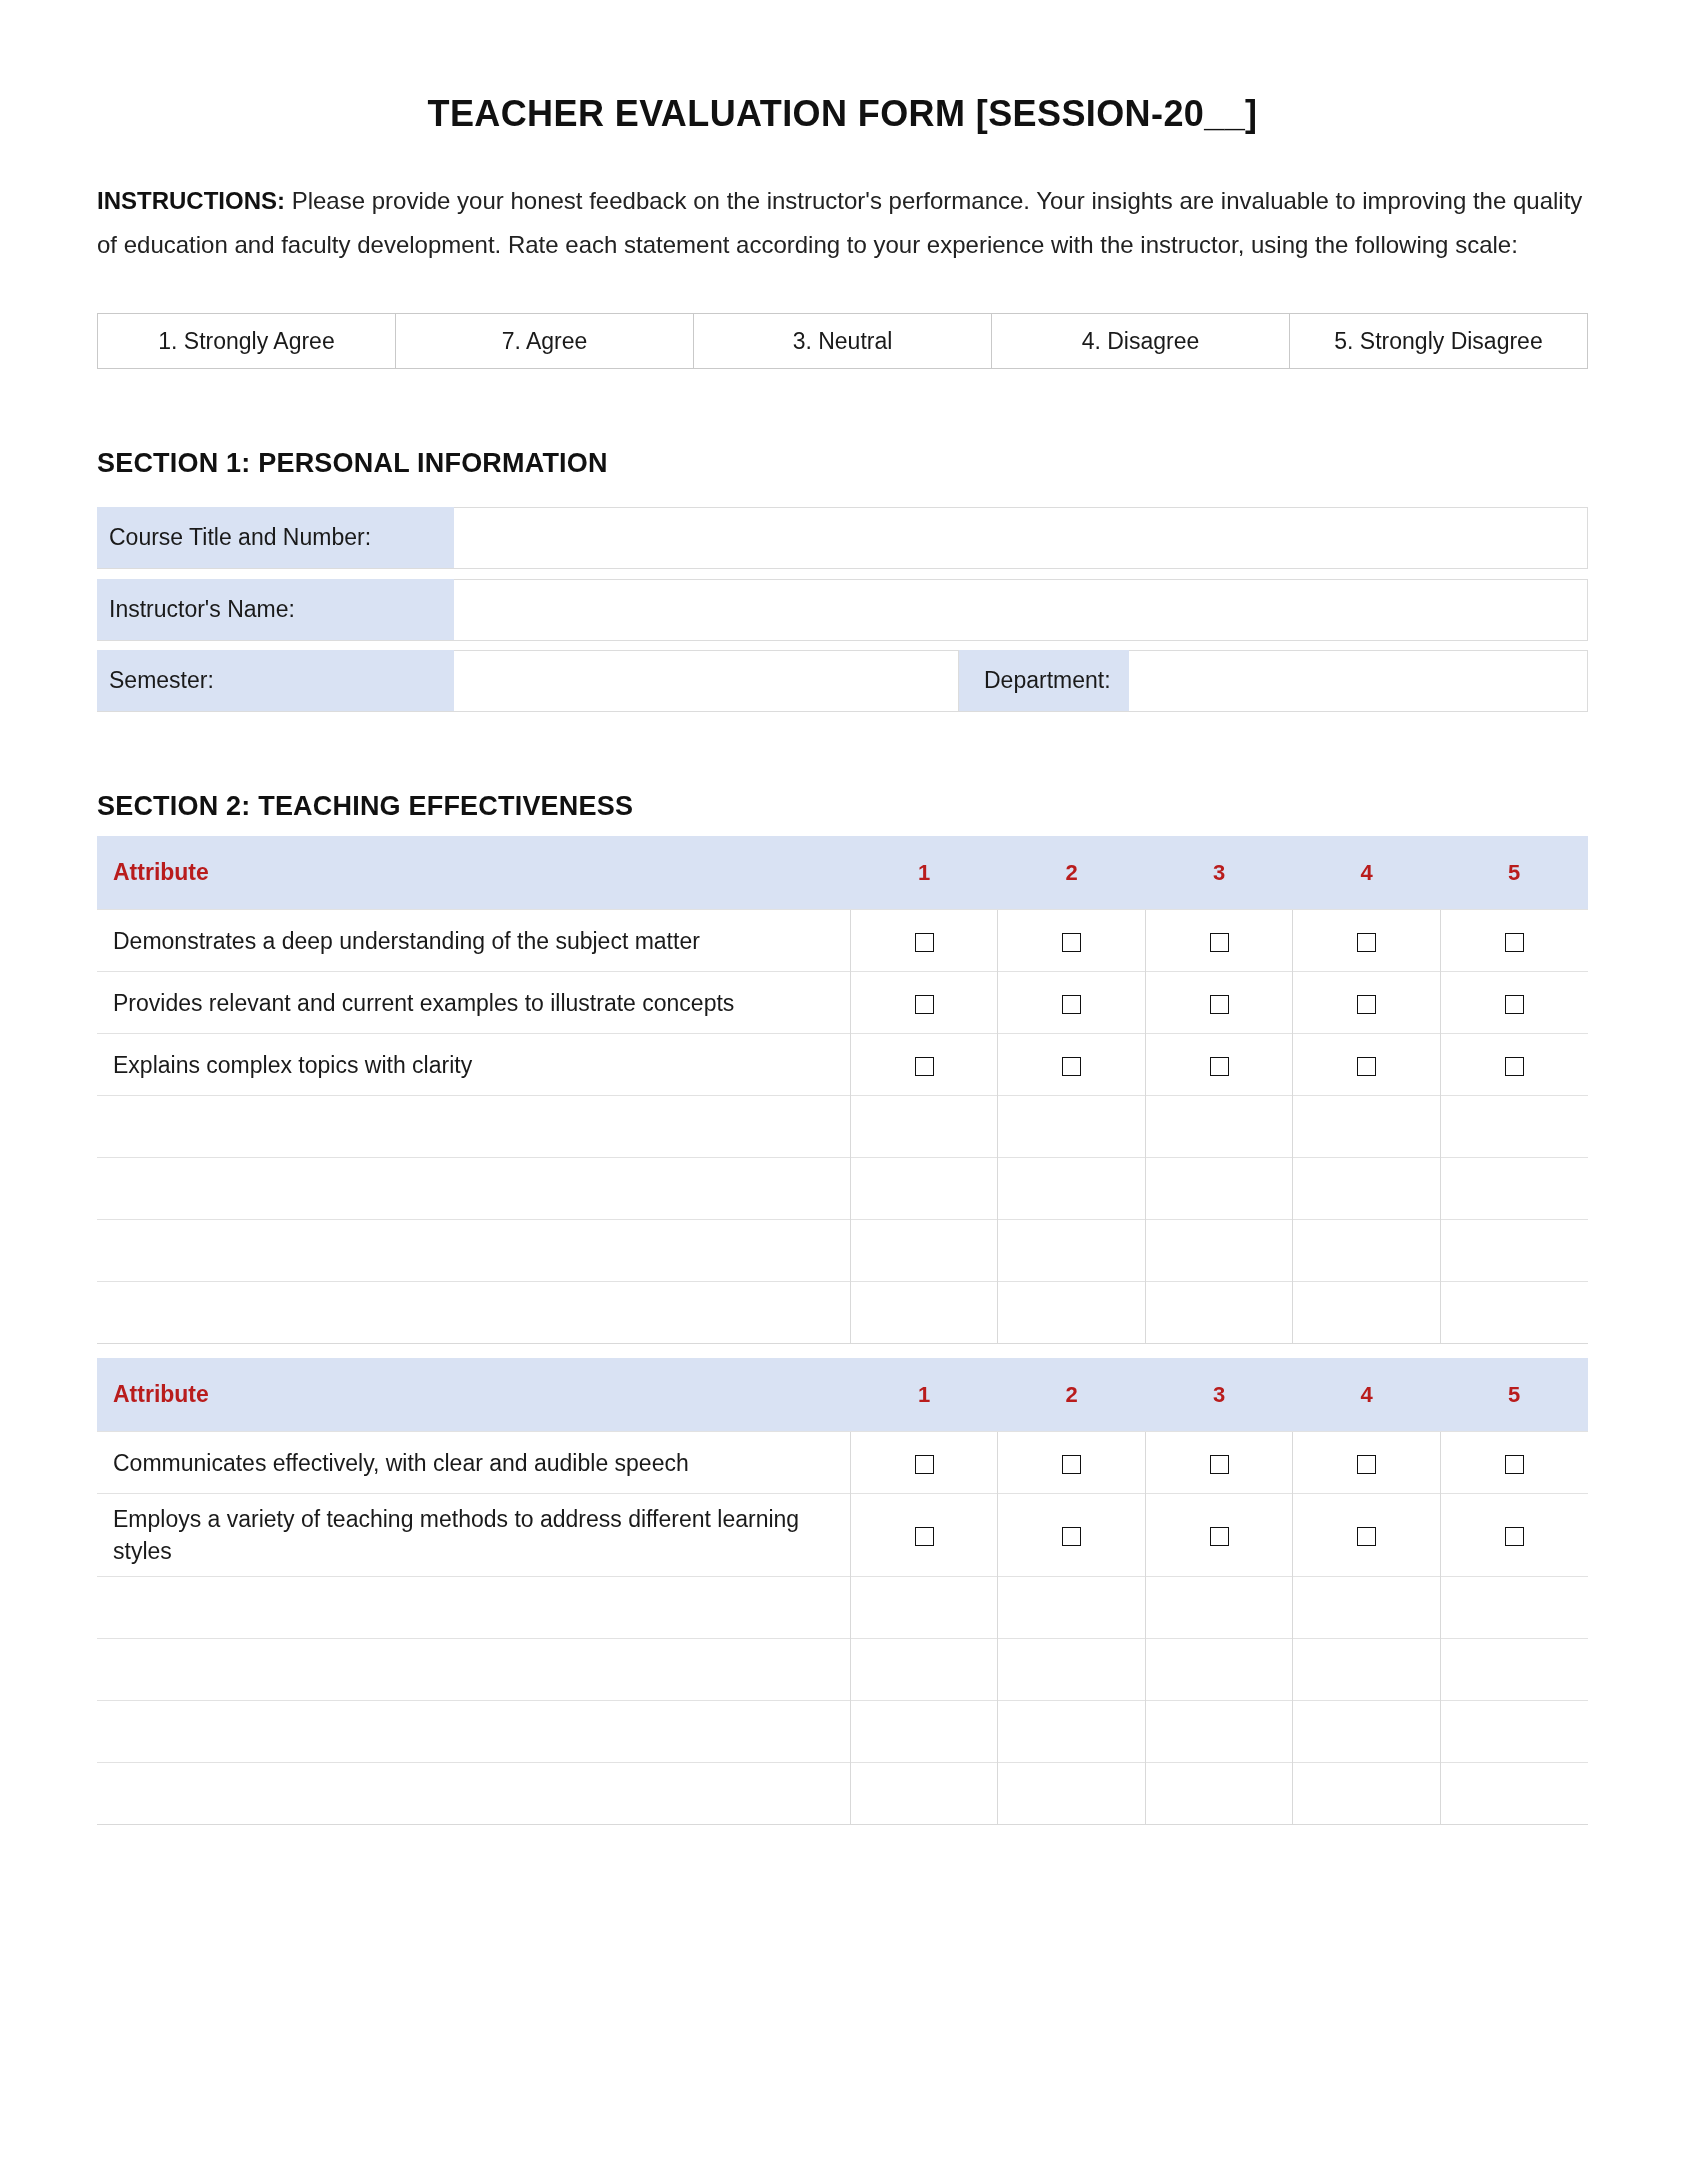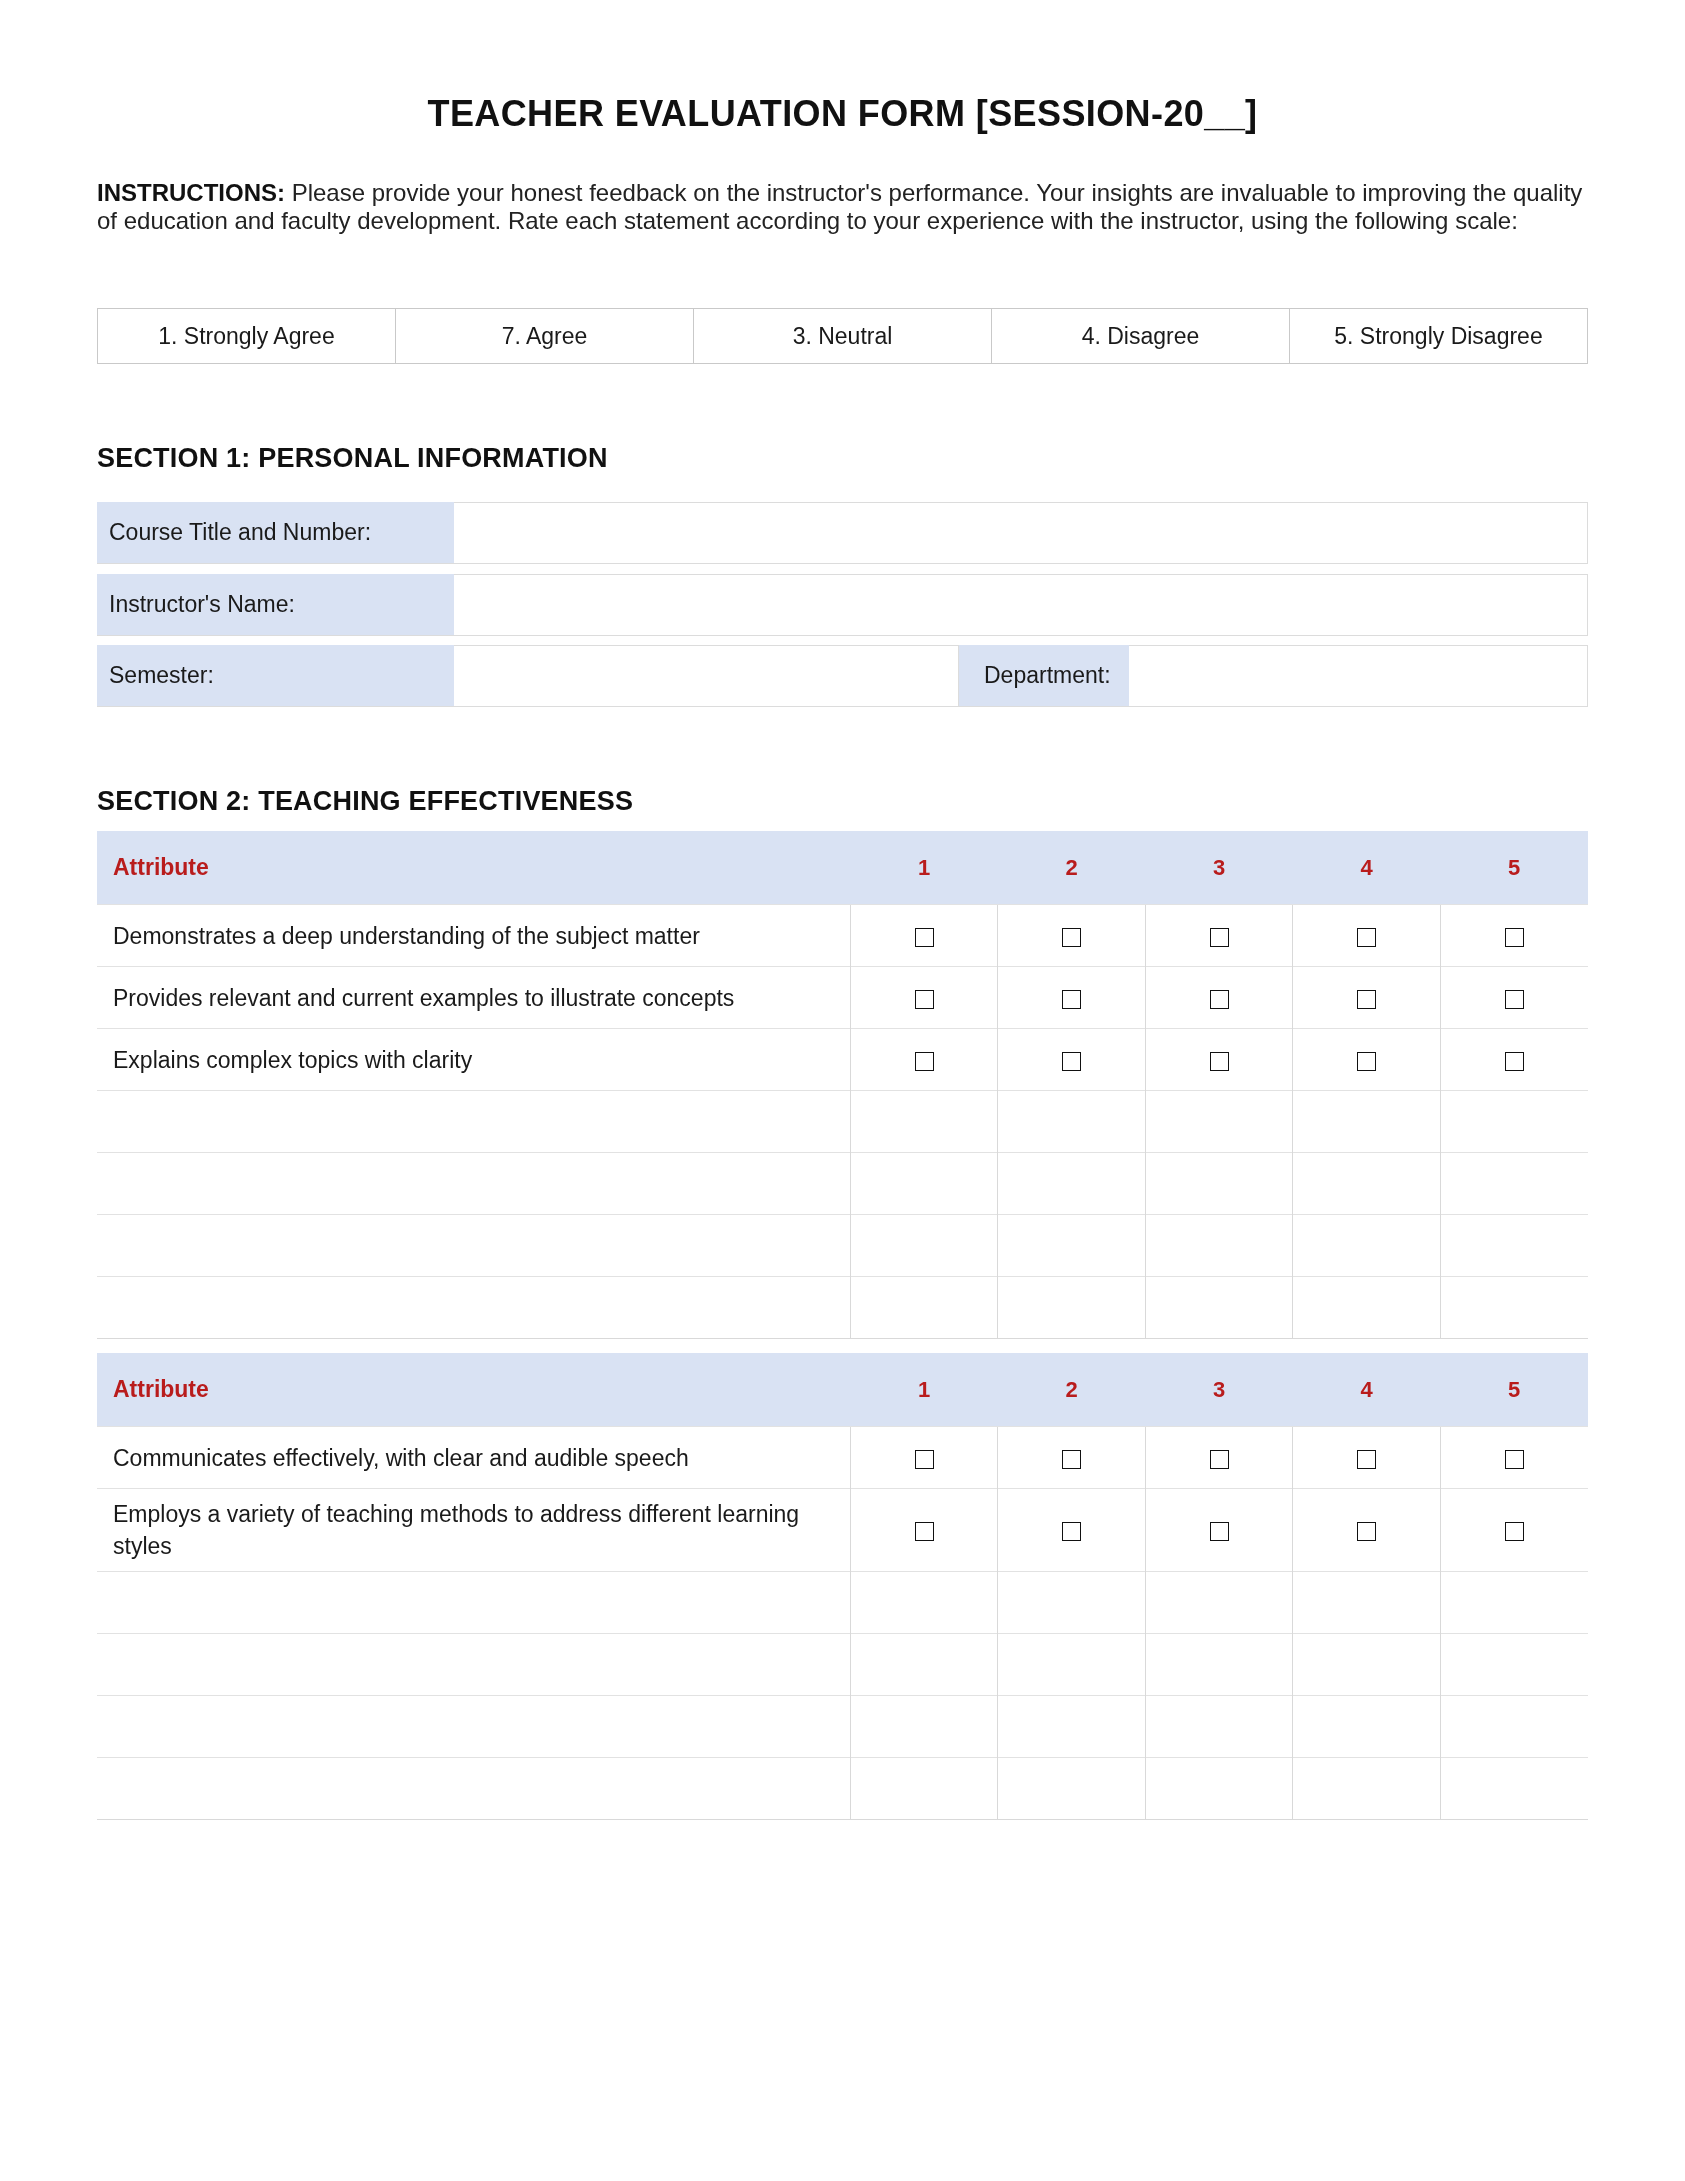--- a/index.html
+++ b/index.html
@@ -15,27 +15,27 @@
   }
   .title{
     margin:0;padding-top:93px;
     text-align:center;
     font-size:36px;font-weight:bold;
     letter-spacing:0.4px;
     color:#111;
   }
   .instructions{
     margin:44px 0 0 0;
-    font-size:24px;line-height:28px;
+    font-size:24px;line-height:44px;
     color:#222;
   }
   .instructions b{color:#111;}
   
   .scale-table{
-    margin-top:73px;
+    margin-top:46px;
     display:flex;
     width:100%;
     border:0.9px solid #c9c9c9;
     box-sizing:border-box;
     background:#fff;
   }
   .scale-cell{
     flex:1;
     height:54px;
     display:flex;align-items:center;justify-content:center;

